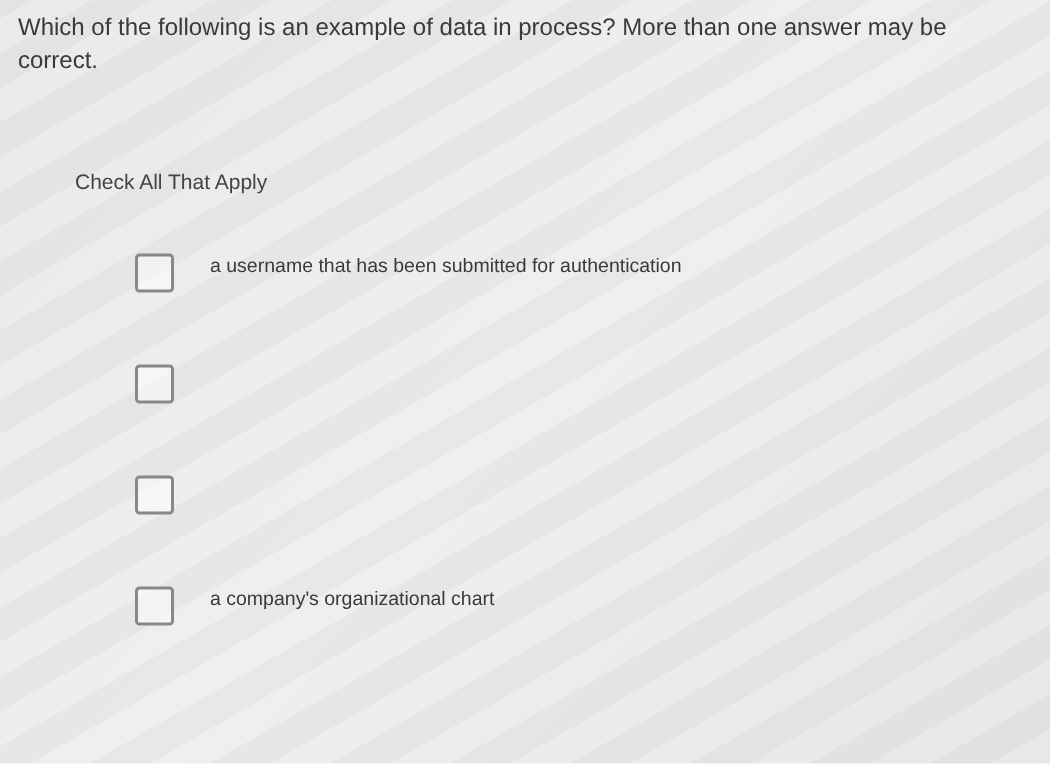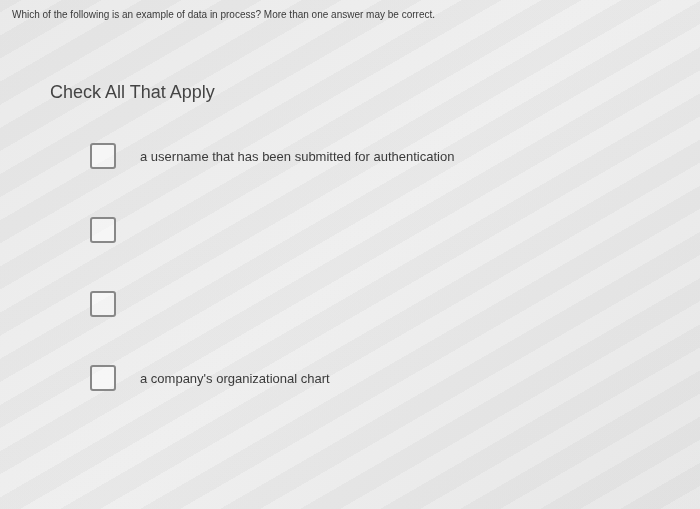--- a/index.html
+++ b/index.html
@@ -24,41 +24,40 @@
         -30deg,
         rgba(255,255,255,0.1) 0px,
         rgba(255,255,255,0.1) 20px,
         rgba(200,200,200,0.15) 20px,
         rgba(200,200,200,0.15) 40px
       );
       pointer-events: none;
     }
     .question-text {
       padding: 8px 12px 20px 12px;
-      font-size: 10px;
+      font-size: 16px;
       color: #3a3a3a;
       line-height: 1.4;
       position: relative;
       z-index: 1;
     }
     .instruction {
       padding: 40px 0 30px 50px;
-      font-size: 18px;
+      font-size: 14px;
       color: #444;
       position: relative;
       z-index: 1;
     }
     .options-container {
       padding: 10px 40px 0 90px;
       position: relative;
       z-index: 1;
     }
     .option {
       display: flex;
-      align-items: center;
       margin-bottom: 48px;
     }
     .checkbox {
       width: 26px;
       height: 26px;
       border: 2px solid #888;
       background: rgba(255,255,255,0.5);
       border-radius: 3px;
       flex-shrink: 0;
       cursor: pointer;

